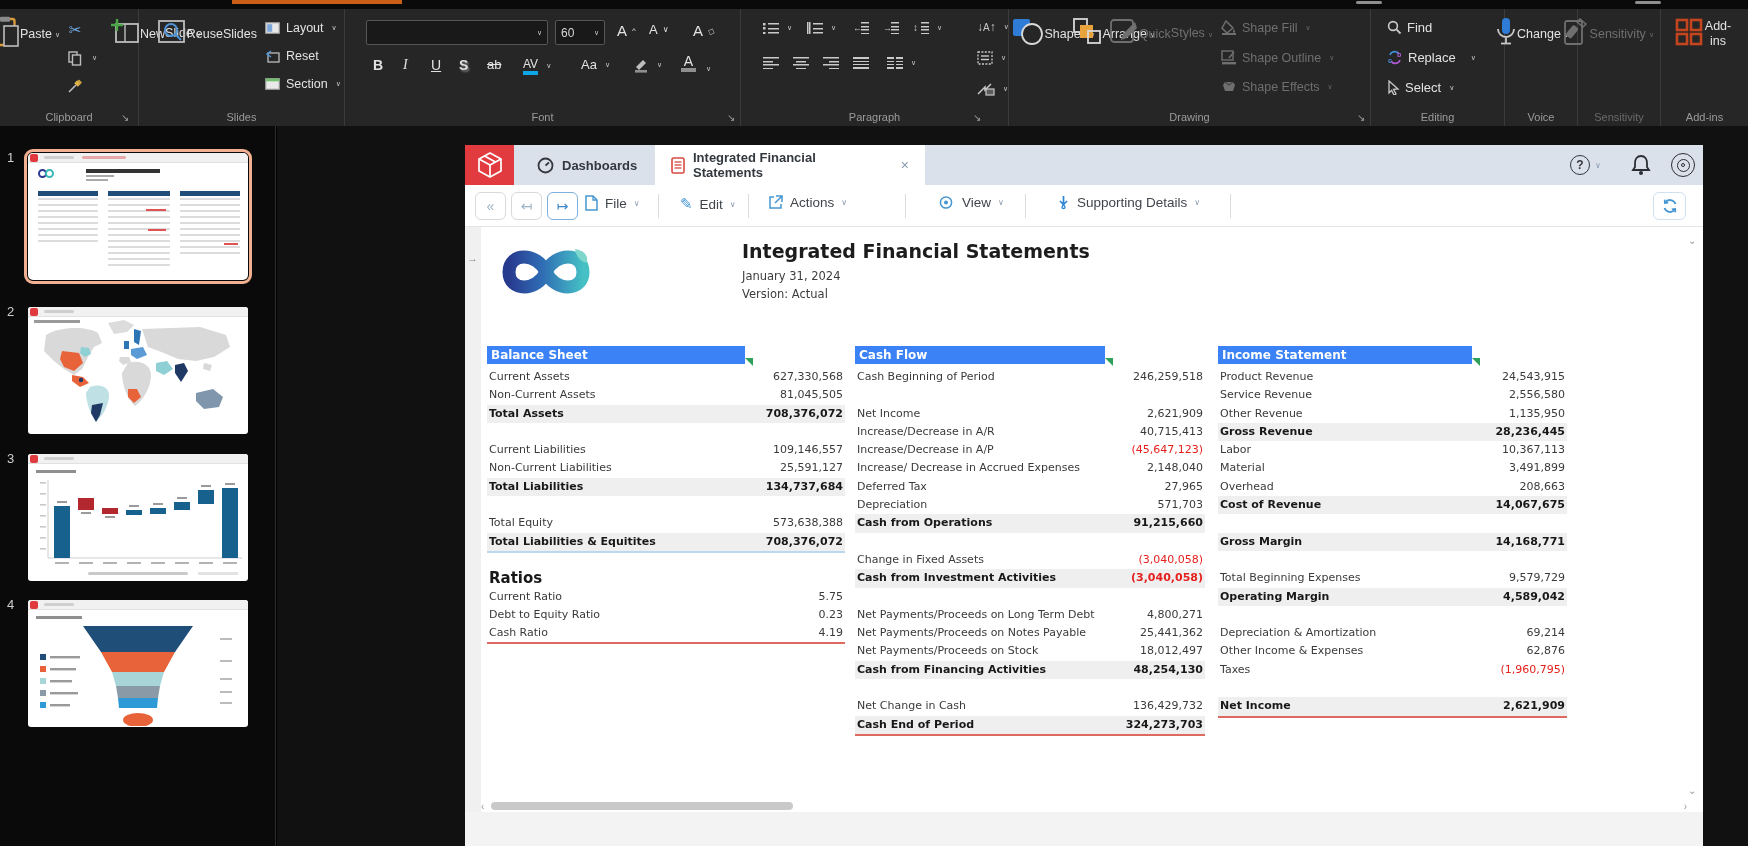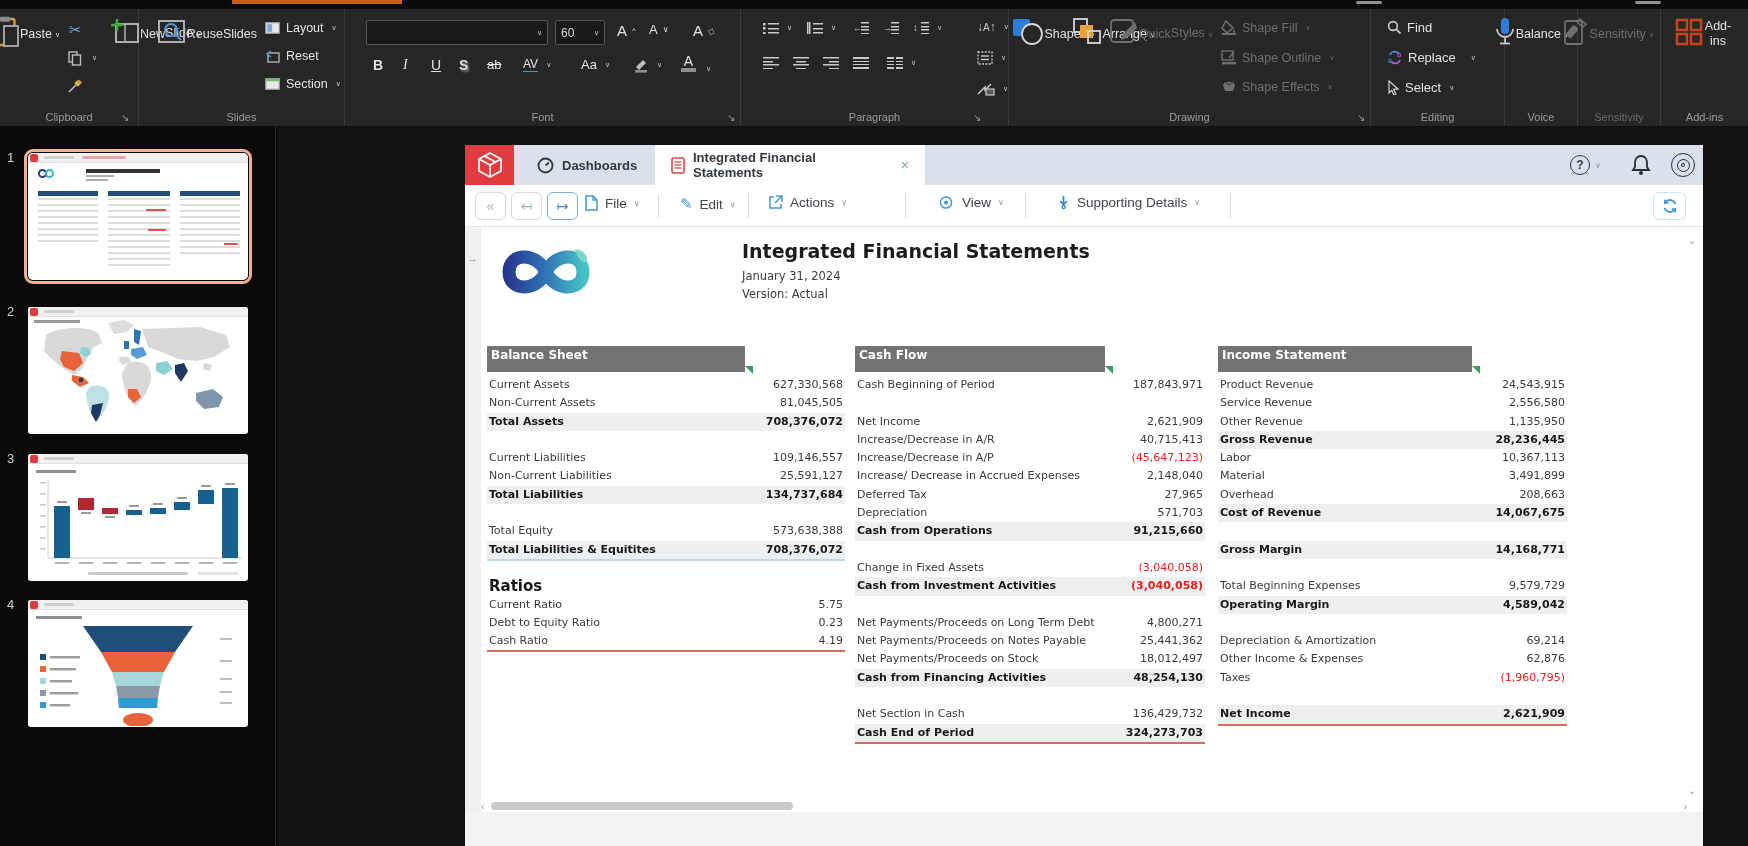--- a/index.html
+++ b/index.html
@@ -116,21 +116,21 @@
 
   #doctitle{position:absolute;left:277px;top:95px;font-family:"DejaVu Sans",sans-serif;font-size:19px;font-weight:bold;color:#1c1c1c;}
   #docdate{position:absolute;left:277px;top:124px;font-family:"DejaVu Sans",sans-serif;font-size:11.5px;color:#3d3d3d;}
   #docver{position:absolute;left:277px;top:142px;font-family:"DejaVu Sans",sans-serif;font-size:11.5px;color:#3d3d3d;}
 
   
   .stmt{position:absolute;top:201px;font-family:"DejaVu Sans",sans-serif;}
   .stmt.bs{left:22px;width:358px;}
   .stmt.cf{left:390px;width:350px;}
   .stmt.is{left:753px;width:349px;}
-  .stmt .bar{height:26px;background:#737373;color:#fff;font-weight:bold;font-size:12px;line-height:18px;padding-left:4px;position:relative;}
+  .stmt .bar{height:18px;background:#3b82f6;color:#fff;font-weight:bold;font-size:12px;line-height:18px;padding-left:4px;position:relative;}
   .stmt.bs .bar{width:258px;}
   .stmt.cf .bar{width:250px;}
   .stmt.is .bar{width:254px;}
   .stmt .bar::after{content:"";position:absolute;right:-8px;bottom:-2px;width:0;height:0;
     border-top:8px solid #2fa15b;border-left:8px solid transparent;}
   .stmt .rows{margin-top:4px;}
   .srow{display:flex;justify-content:space-between;height:18.3px;line-height:18.3px;font-size:11px;color:#3a3a3a;padding:0 2px 0 2px;}
   .srow.total{background:#efefef;font-weight:bold;color:#181818;}
   .srow.sub{font-weight:bold;color:#181818;font-size:15px;}
   .srow .val.neg{color:#e5201d;}
@@ -272,21 +272,21 @@
       <div class="smbtn" style="left:86px;top:48px;text-decoration:underline;font-size:14px;">
           <span>U</span>
         </div>
       <div class="smbtn" style="left:114px;top:48px;font-weight:bold;font-size:14px;text-shadow:1.5px 1.5px 2px #777;">
           <span>S</span>
         </div>
       <div class="smbtn" style="left:142px;top:48px;text-decoration:line-through;font-size:13px;">
           <span>ab</span>
         </div>
       <div class="smbtn" style="left:178px;top:48px;font-size:12px;">
-          <span style="border-bottom:1px solid #0ea5e9;">AV</span>
+          <span style="border-bottom:4px solid #0ea5e9;">AV</span>
           <span class="chev">∨</span>
         </div>
       <div class="smbtn" style="left:236px;top:48px;font-size:13px;">
           <span>Aa</span>
           <span class="chev">∨</span>
         </div>
       <div class="smbtn" style="left:288px;top:48px;">
         <span>
             <svg width="16" height="16" viewBox="0 0 16 16">
               <path d="M3 10 L10 3 L13 6 L6 13 Z" fill="#bdbdbd"></path>
@@ -473,21 +473,21 @@
     <div class="rgroup" style="left:1505px;width:73px;">
       <div class="bigbtn" style="left:9px;width:55px;">
         <span class="bicon">
           <svg width="22" height="30" viewBox="0 0 22 30">
               <rect x="7" y="1" width="8" height="16" rx="4" fill="#2e7cd6"></rect>
               <path d="M3 12 a8 8 0 0 0 16 0" fill="none" stroke="#c9c9c9" stroke-width="1.8"></path>
               <line x1="11" y1="21" x2="11" y2="26" stroke="#c9c9c9" stroke-width="1.8"></line>
               <line x1="6" y1="26.5" x2="16" y2="26.5" stroke="#c9c9c9" stroke-width="1.8"></line>
             </svg>
         </span>
-        <span>Balance</span>
+        <span>Change</span>
         <span class="chev">∨</span>
       </div>
       <div class="glabel">Voice</div>
     </div>
 
     <div class="rgroup" style="left:1578px;width:83px;">
       <div class="bigbtn dis" style="left:6px;width:70px;">
         <span class="bicon">
           <svg width="30" height="30" viewBox="0 0 30 30">
               <rect x="5" y="4" width="17" height="23" rx="2" fill="none" stroke="#6f6f6f" stroke-width="1.8"></rect>
@@ -871,21 +871,21 @@
               <span class="lbl">Cash Ratio</span>
               <span class="val">4.19</span>
             </div>
           </div>
         </div>
         <div class="stmt cf">
           <div class="bar">Cash Flow</div>
           <div class="rows">
             <div class="srow">
               <span class="lbl">Cash Beginning of Period</span>
-              <span class="val">187,843,971</span>
+              <span class="val">246,259,518</span>
             </div>
             <div class="srow"></div>
             <div class="srow">
               <span class="lbl">Net Income</span>
               <span class="val">2,621,909</span>
             </div>
             <div class="srow">
               <span class="lbl">Increase/Decrease in A/R</span>
               <span class="val">40,715,413</span>
             </div>
@@ -930,21 +930,21 @@
             <div class="srow">
               <span class="lbl">Net Payments/Proceeds on Stock</span>
               <span class="val">18,012,497</span>
             </div>
             <div class="srow total">
               <span class="lbl">Cash from Financing Activities</span>
               <span class="val">48,254,130</span>
             </div>
             <div class="srow"></div>
             <div class="srow">
-              <span class="lbl">Net Section in Cash</span>
+              <span class="lbl">Net Change in Cash</span>
               <span class="val">136,429,732</span>
             </div>
             <div class="srow total u-red">
               <span class="lbl">Cash End of Period</span>
               <span class="val">324,273,703</span>
             </div>
           </div>
         </div>
         <div class="stmt is">
           <div class="bar">Income Statement</div>

